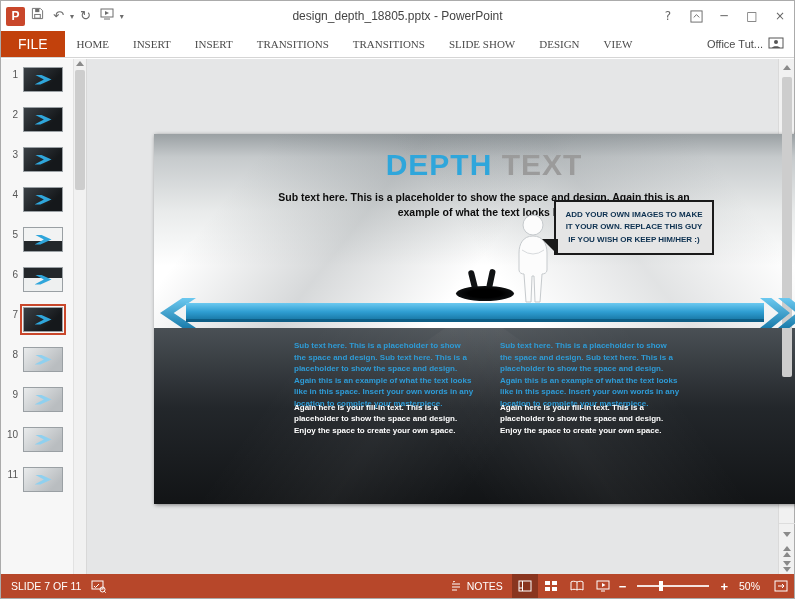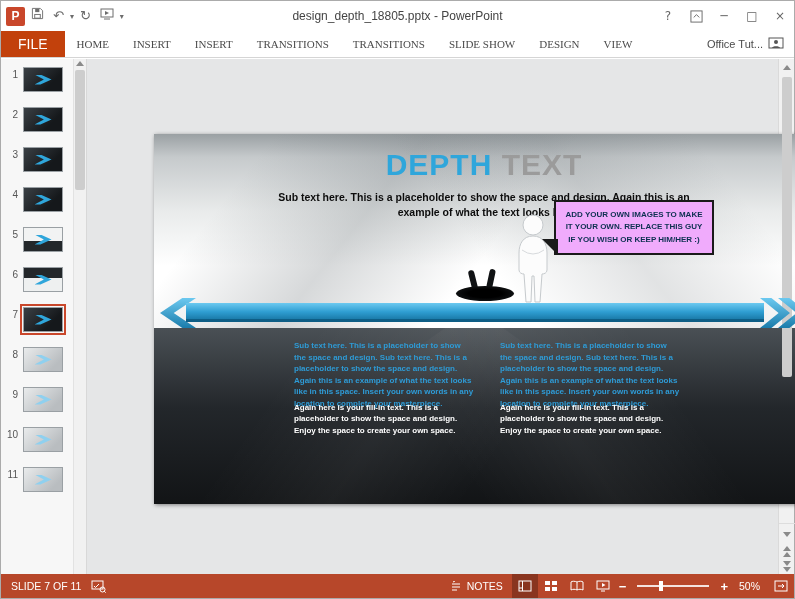--- a/index.html
+++ b/index.html
@@ -50,21 +50,21 @@
     background:linear-gradient(180deg,#9aa0a3 0%,#c6cacc 12%,#e9ebeb 40%,#ffffff 68%); }
   .band { position:absolute; top:-160px; width:240px; height:560px; }
   .band1 { left:60px; transform:rotate(38deg); background:linear-gradient(90deg,rgba(120,127,131,0),rgba(120,127,131,.30),rgba(120,127,131,0)); }
   .band2 { right:60px; transform:rotate(-38deg); background:linear-gradient(90deg,rgba(120,127,131,0),rgba(120,127,131,.22),rgba(120,127,131,0)); }
 
   .slide-title { position:absolute; top:14px; left:0; right:0; text-align:center; font-size:30px; font-weight:bold; letter-spacing:1px; }
   .t-blue { color:#2FA6DB; }
   .t-gray { color:#9b9b9b; }
   .slide-sub { position:absolute; top:56px; left:120px; width:420px; text-align:center; font-size:10.5px; font-weight:bold; color:#0d0d0d; line-height:1.4; }
 
-  .callout { position:absolute; left:400px; top:66px; width:160px; background:#f0abfc; border:2px solid #1a1a1a; padding:7px 8px; text-align:center; font-size:8px; font-weight:bold; color:#0c3050; line-height:1.55; z-index:4; }
+  .callout { position:absolute; left:400px; top:66px; width:160px; background:#e5e5e5; border:2px solid #1a1a1a; padding:7px 8px; text-align:center; font-size:8px; font-weight:bold; color:#0c3050; line-height:1.55; z-index:4; }
   .callout:after { content:""; position:absolute; left:-14px; bottom:-2px; width:0; height:0; border-top:16px solid #1a1a1a; border-left:16px solid transparent; }
 
   .figure { position:absolute; left:358px; top:80px; z-index:3; }
   .hole { position:absolute; left:302px; top:152px; width:58px; height:15px; border-radius:50%; background:radial-gradient(#000 40%,#1c1f22); z-index:2; }
   .leg { position:absolute; width:6px; height:20px; background:#101214; border-radius:3px; z-index:2; }
   .leg1 { left:316px; top:136px; transform:rotate(-14deg); }
   .leg2 { left:334px; top:135px; transform:rotate(12deg); }
 
   .banner { position:absolute; left:6px; right:6px; top:166px; height:28px; z-index:3; }
   .banner-bar { position:absolute; left:26px; right:44px; top:3px; height:19px; background:linear-gradient(180deg,#6cc9f0 0%,#2f9ed2 55%,#1b7cab 100%); border-bottom:3px solid #0e5e86; }

